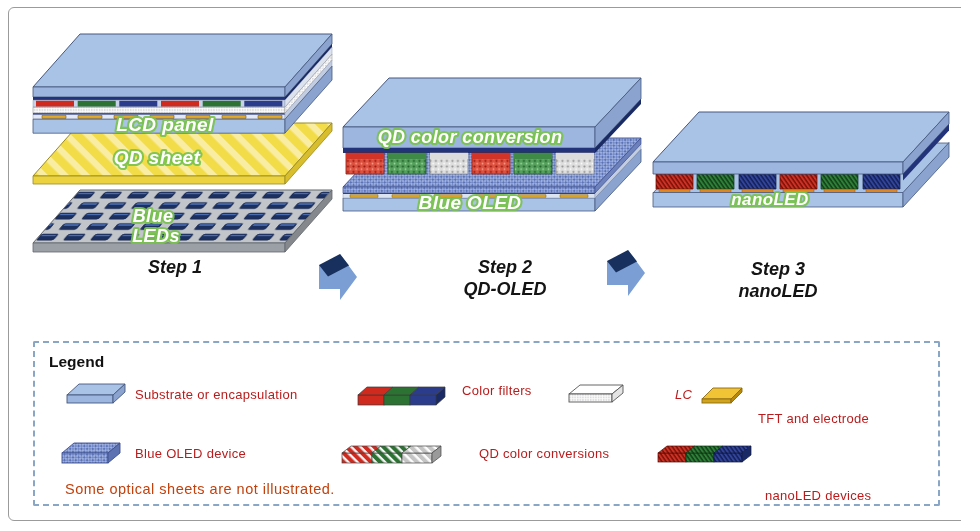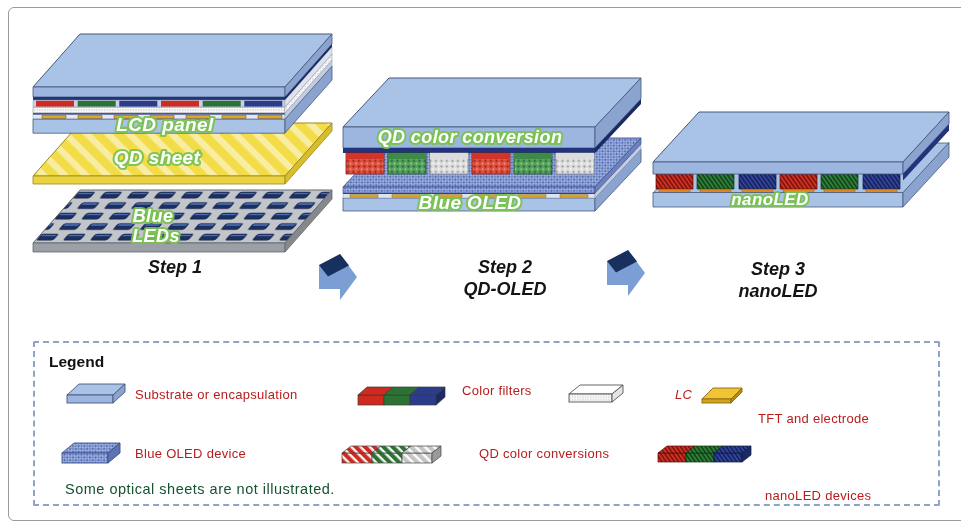--- a/index.html
+++ b/index.html
@@ -12,21 +12,21 @@
   .glow{fill:#ffffff;stroke:#79c24e;stroke-width:4.2px;stroke-opacity:.92;
         paint-order:stroke;stroke-linejoin:round;font-weight:bold;font-style:italic;
         letter-spacing:.4px;}
   .step-caption{position:absolute;text-align:center;font-weight:bold;font-style:italic;
                 font-size:18px;line-height:22px;color:#141414;}
   .legend-box{position:absolute;left:33px;top:341px;width:903px;height:161px;
               border:2px dashed #8aa6c6;border-radius:2px;}
   .legend-title{position:absolute;left:14px;top:10px;font-weight:bold;font-size:15.5px;color:#111;text-align:right;}
   .legend-icon{position:absolute;}
   .legend-label{position:absolute;font-size:13px;color:#b91c1c;white-space:nowrap;letter-spacing:.3px;}
-  .legend-note{position:absolute;left:30px;top:138px;font-size:14.5px;color:#14532d;letter-spacing:.5px;}
+  .legend-note{position:absolute;left:30px;top:138px;font-size:14.5px;color:#c2410c;letter-spacing:.5px;}
 </style>
 </head>
 <body>
 
 <div class="canvas">
   <div class="frame"></div>
 
   <svg class="diagram" width="980" height="531" viewBox="0 0 980 531">
     <defs>
       <pattern id="lcDots" width="2.6" height="2.6" patternUnits="userSpaceOnUse">

